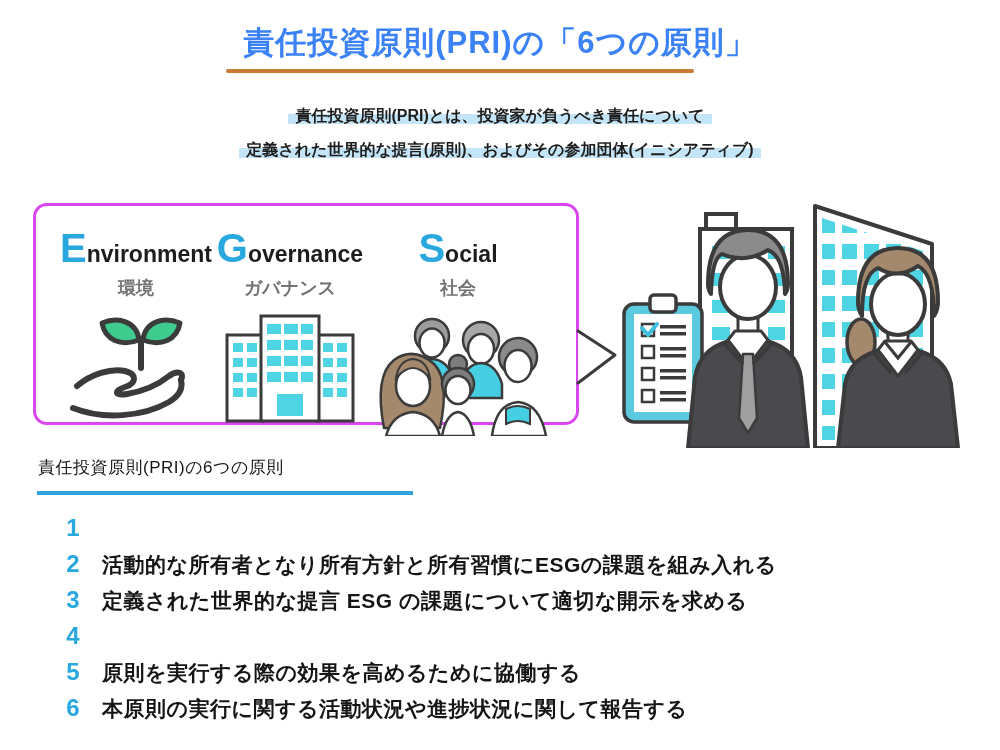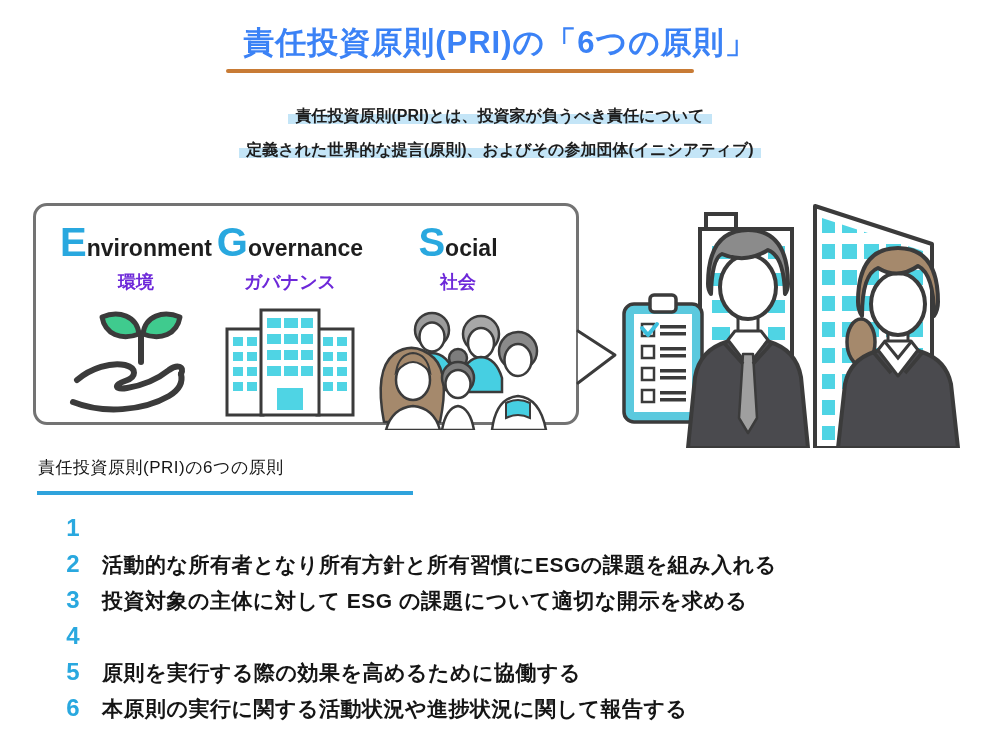--- a/index.html
+++ b/index.html
@@ -12,27 +12,27 @@
   .title-underline { position:absolute; left:226px; top:69px; width:468px; height:4px;
            background:#c87b35; border-radius:2px; }
 
   
   .subtitle { position:absolute; top:99px; left:0; width:100%; text-align:center;
            font-size:16px; font-weight:bold; color:#1d1d1d; line-height:34px; }
   .hl { background:linear-gradient(transparent 42%, #c4e5f7 42%); padding:0 7px; }
 
   
   .bubble { position:absolute; left:33px; top:203px; width:546px; height:222px;
-            border:3px solid #737373; border-radius:14px; background:#fff;
-            display:flex; justify-content:space-between; padding:16px 28px 10px 24px; }
+            border:3px solid #d946ef; border-radius:14px; background:#fff;
+            display:flex; justify-content:space-between; padding:22px 28px 10px 24px; }
   .bubble-tail { position:absolute; left:575px; top:325px; width:50px; height:66px; overflow:visible; z-index:2; }
   .esg-col { text-align:center; display:flex; flex-direction:column; align-items:center; }
   .esg-word { font-size:23px; font-weight:bold; color:#1d1d1d; line-height:40px; white-space:nowrap; }
   .esg-initial { font-size:40px; font-weight:bold; color:#29a8df; }
-  .esg-jp { font-size:18px; font-weight:bold; color:#6d28d9; margin-top:2px; }
+  .esg-jp { font-size:18px; font-weight:bold; color:#737373; margin-top:2px; }
   .esg-icon { margin-top:10px; }
 
   
   .section-heading { position:absolute; left:38px; top:456px; font-size:17px; font-weight:normal;
             color:#151515; letter-spacing:0.5px; }
   .heading-underline { position:absolute; left:37px; top:491px; width:376px; height:4px; background:#2fa3dc; }
 
   
   .principles { position:absolute; left:60px; top:514px; width:880px; }
   .principle-row { display:flex; align-items:baseline; height:36px; }
@@ -229,21 +229,21 @@
   <div class="principles">
     <div class="principle-row">
       <span class="principle-num">1</span>
     </div>
     <div class="principle-row">
       <span class="principle-num">2</span>
       <span class="principle-text">活動的な所有者となり所有方針と所有習慣にESGの課題を組み入れる</span>
     </div>
     <div class="principle-row">
       <span class="principle-num">3</span>
-      <span class="principle-text">投資対象の主体に対して ESG の課題について適切な開示を求める</span>
+      <span class="principle-text">定義された世界的な提言 ESG の課題について適切な開示を求める</span>
     </div>
     <div class="principle-row">
       <span class="principle-num">4</span>
     </div>
     <div class="principle-row">
       <span class="principle-num">5</span>
       <span class="principle-text">原則を実行する際の効果を高めるために協働する</span>
     </div>
     <div class="principle-row">
       <span class="principle-num">6</span>

